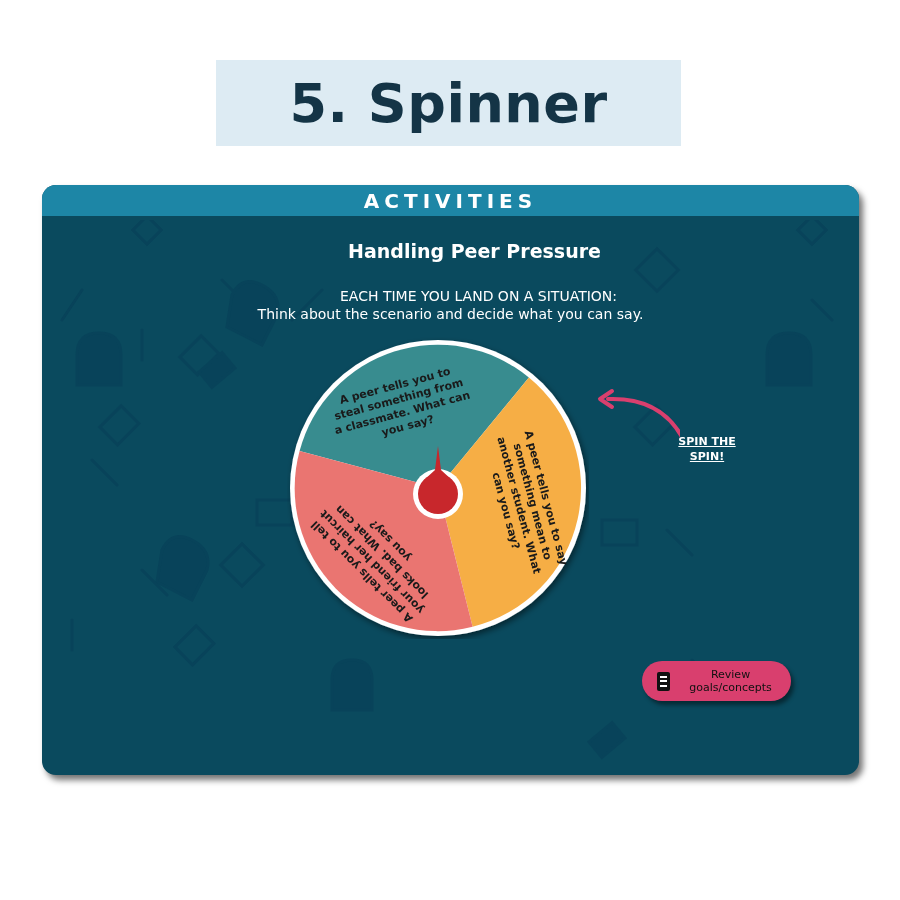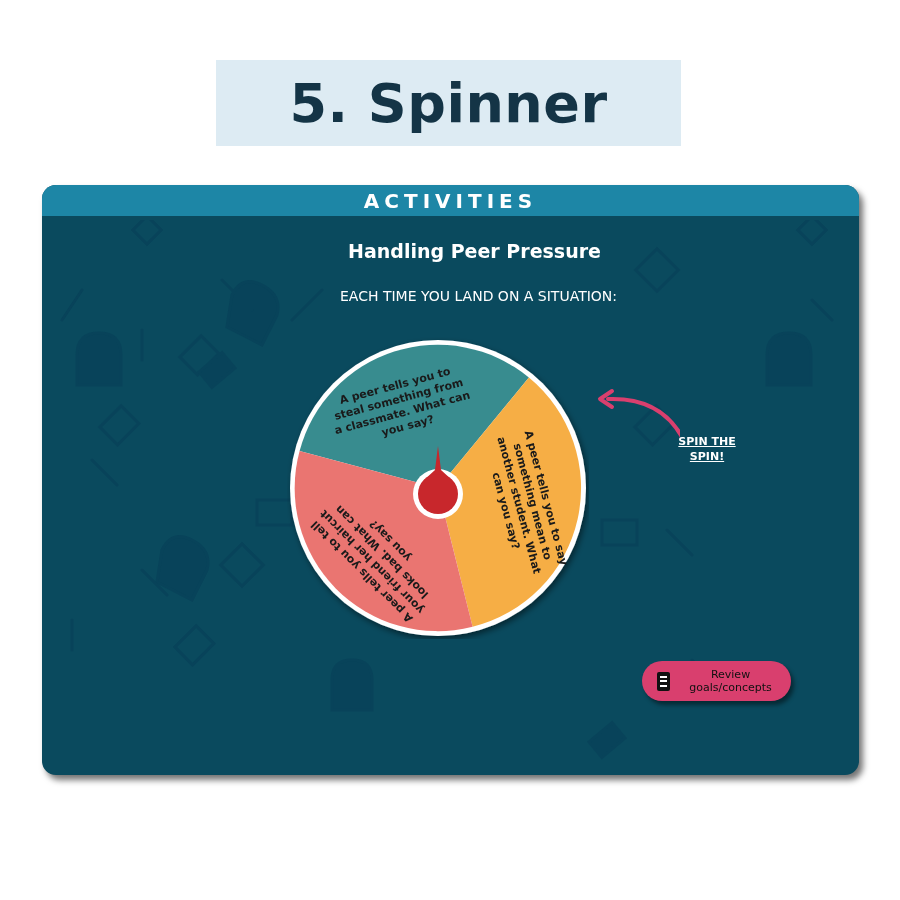--- a/index.html
+++ b/index.html
@@ -60,20 +60,21 @@
       <rect x="140" y="410" width="25" height="30" fill="none" transform="rotate(45 152 425)"></rect>
       <rect x="95" y="0" width="20" height="20" fill="none" transform="rotate(45 105 10)"></rect>
       <rect x="760" y="0" width="20" height="20" fill="none" transform="rotate(45 770 10)"></rect>
       <rect x="550" y="510" width="30" height="20" transform="rotate(-40 565 520)"></rect>
       <rect x="160" y="140" width="30" height="20" transform="rotate(-40 175 150)"></rect>
     </g>
   </svg>
 
   <div class="subtitle">Handling Peer Pressure</div>
   <div class="instr1">EACH TIME YOU LAND ON A SITUATION:</div>
+  <div class="instr2">Think about the scenario and decide what you can say.</div>
 
   <svg class="wheel" viewBox="-151 -151 302 302" xmlns="http://www.w3.org/2000/svg">
     <defs>
       <filter id="wsh" x="-20%" y="-20%" width="140%" height="140%">
         <feDropShadow dx="2" dy="3" stdDeviation="3" flood-color="#000" flood-opacity="0.5"></feDropShadow>
       </filter>
     </defs>
     <circle cx="0" cy="0" r="148" fill="#ffffff" filter="url(#wsh)"></circle>
 
     <path d="M0 0 L-138.4 -37.1 A143 143 0 0 1 90.9 -110.4 Z" fill="#388c8f"></path>

